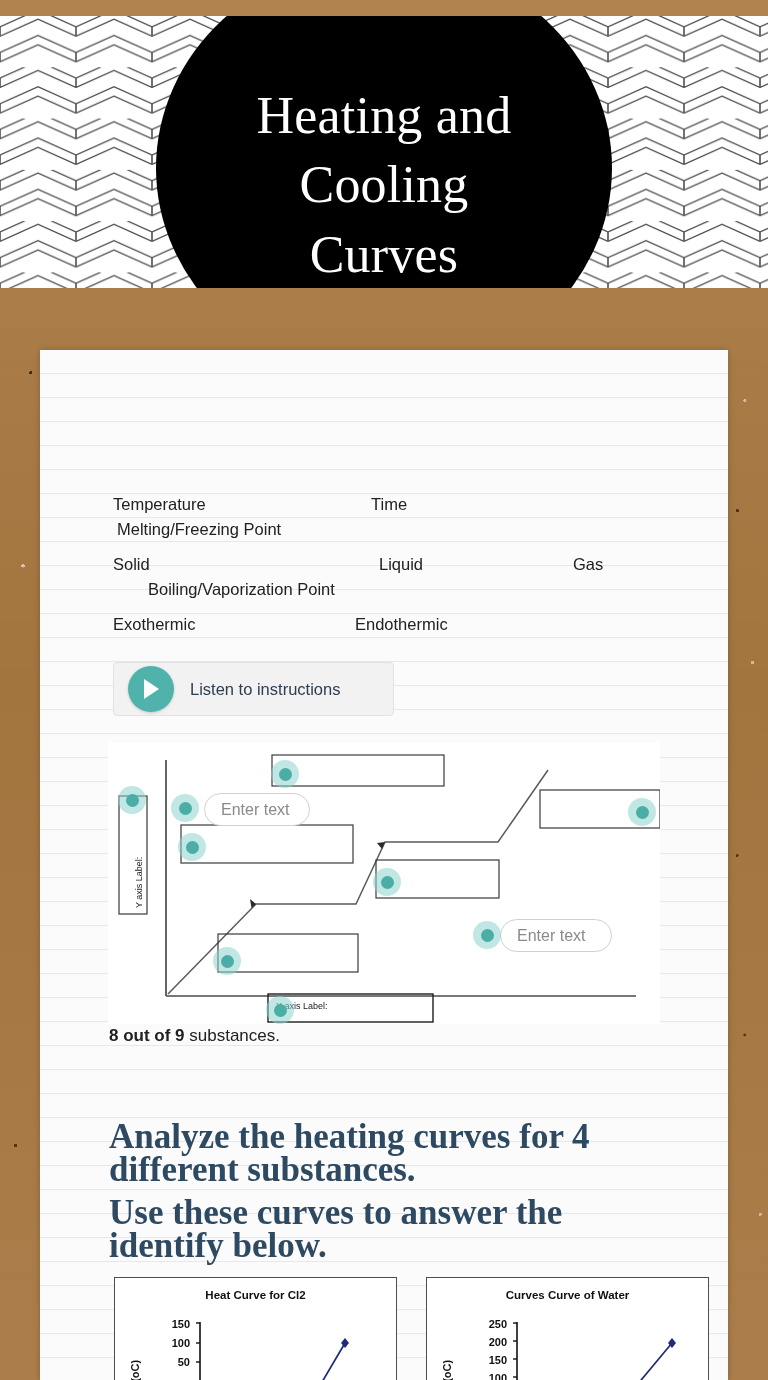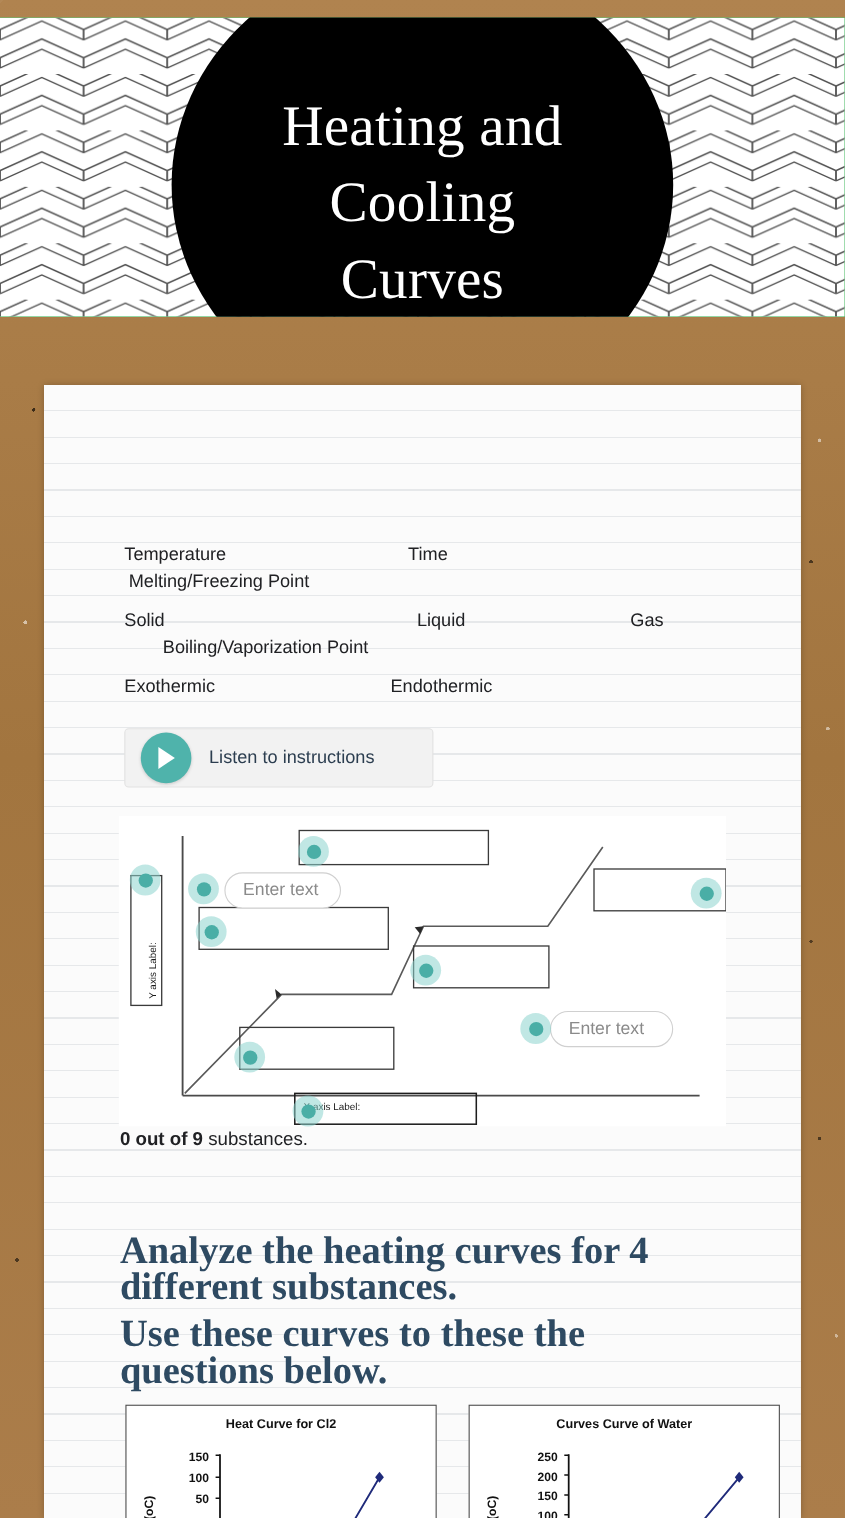--- a/index.html
+++ b/index.html
@@ -357,25 +357,25 @@
     <div class="drop-dot" style="left:70px;  top:91px;"></div>
     <div class="drop-dot" style="left:163px; top:18px;"></div>
     <div class="drop-dot" style="left:265px; top:126px;"></div>
     <div class="drop-dot" style="left:520px; top:56px;"></div>
     <div class="drop-dot" style="left:365px; top:179px;"></div>
     <div class="drop-dot" style="left:105px; top:205px;"></div>
     <div class="drop-dot" style="left:158px; top:254px;"></div>
   </div>
 
   <div id="completion-status">
-    <span id="completion-count">0 out of 9</span><span> substances.</span>
+    <span id="completion-count">8 out of 9</span><span> substances.</span>
   </div>
 
   <h2 class="section-heading" id="heading-analyze">Analyze the heating curves for 4 different substances.</h2>
-  <h2 class="section-heading" id="heading-use">Use these curves to these the questions below.</h2>
+  <h2 class="section-heading" id="heading-use">Use these curves to answer the identify below.</h2>
 
   <div class="chart-card" id="chart-card-left">
     <div class="chart-title">Heat Curve for Cl2</div>
     <svg class="chart-svg" viewBox="0 0 283 96">
 
       <text class="ylabel-rot" transform="translate(24,90) rotate(-90)">e (oC)</text>
 
       <text class="ytick" x="75" y="27">150</text>
       <text class="ytick" x="75" y="46">100</text>
       <text class="ytick" x="75" y="65">50</text>

